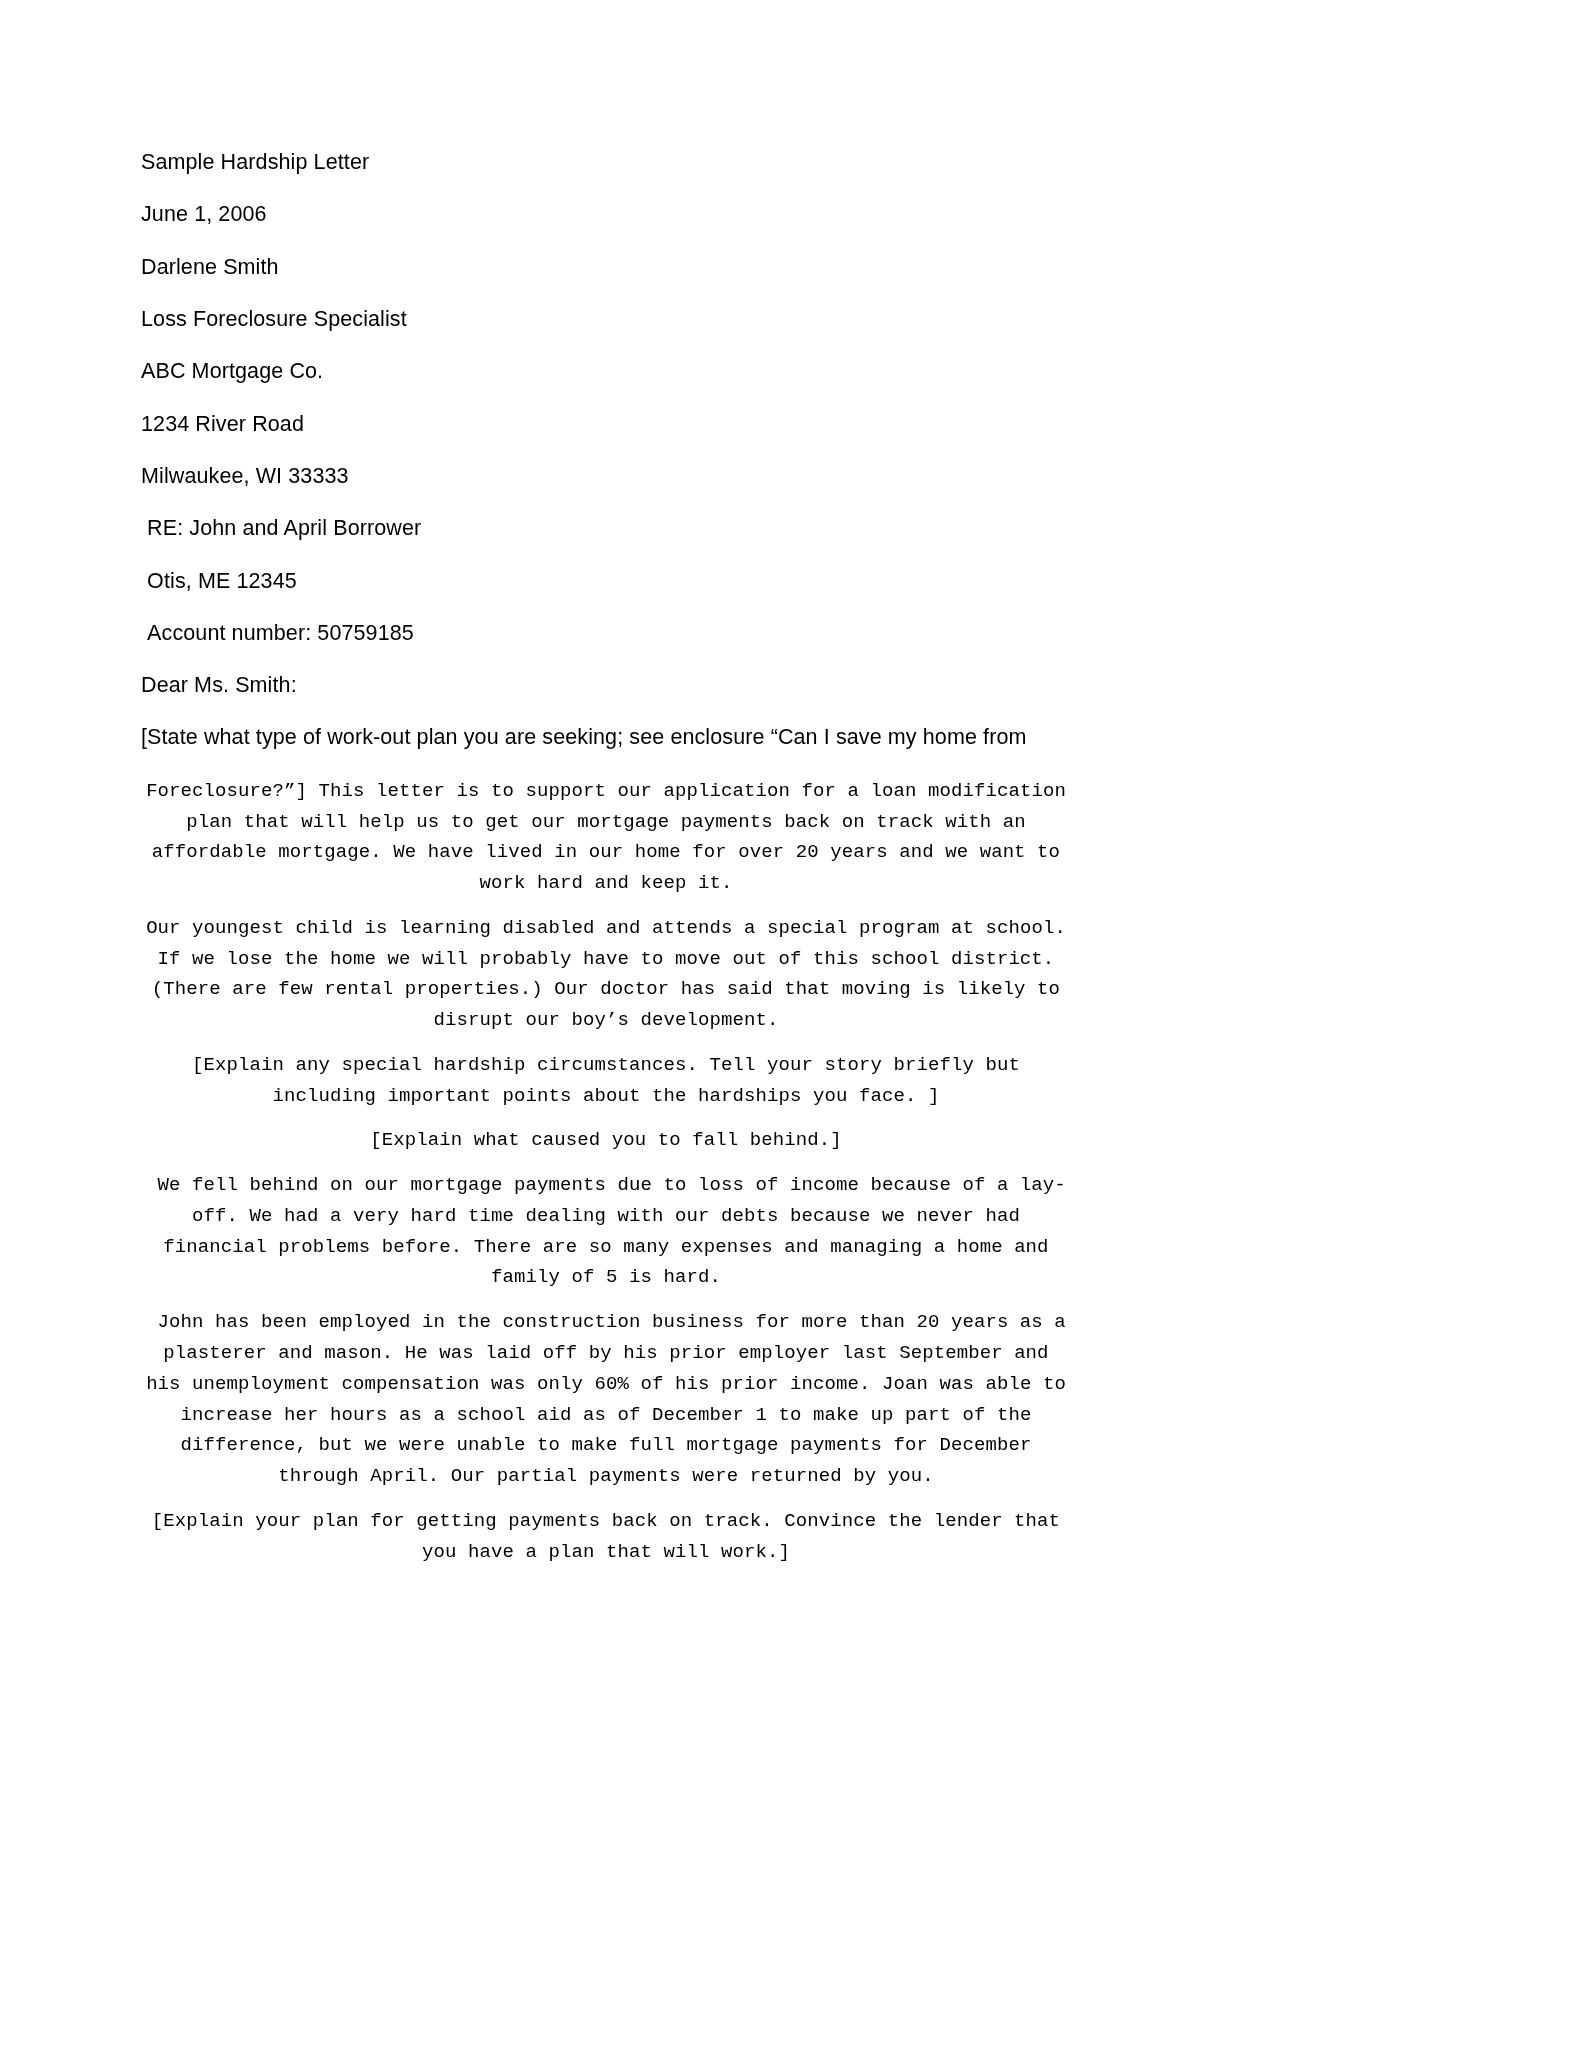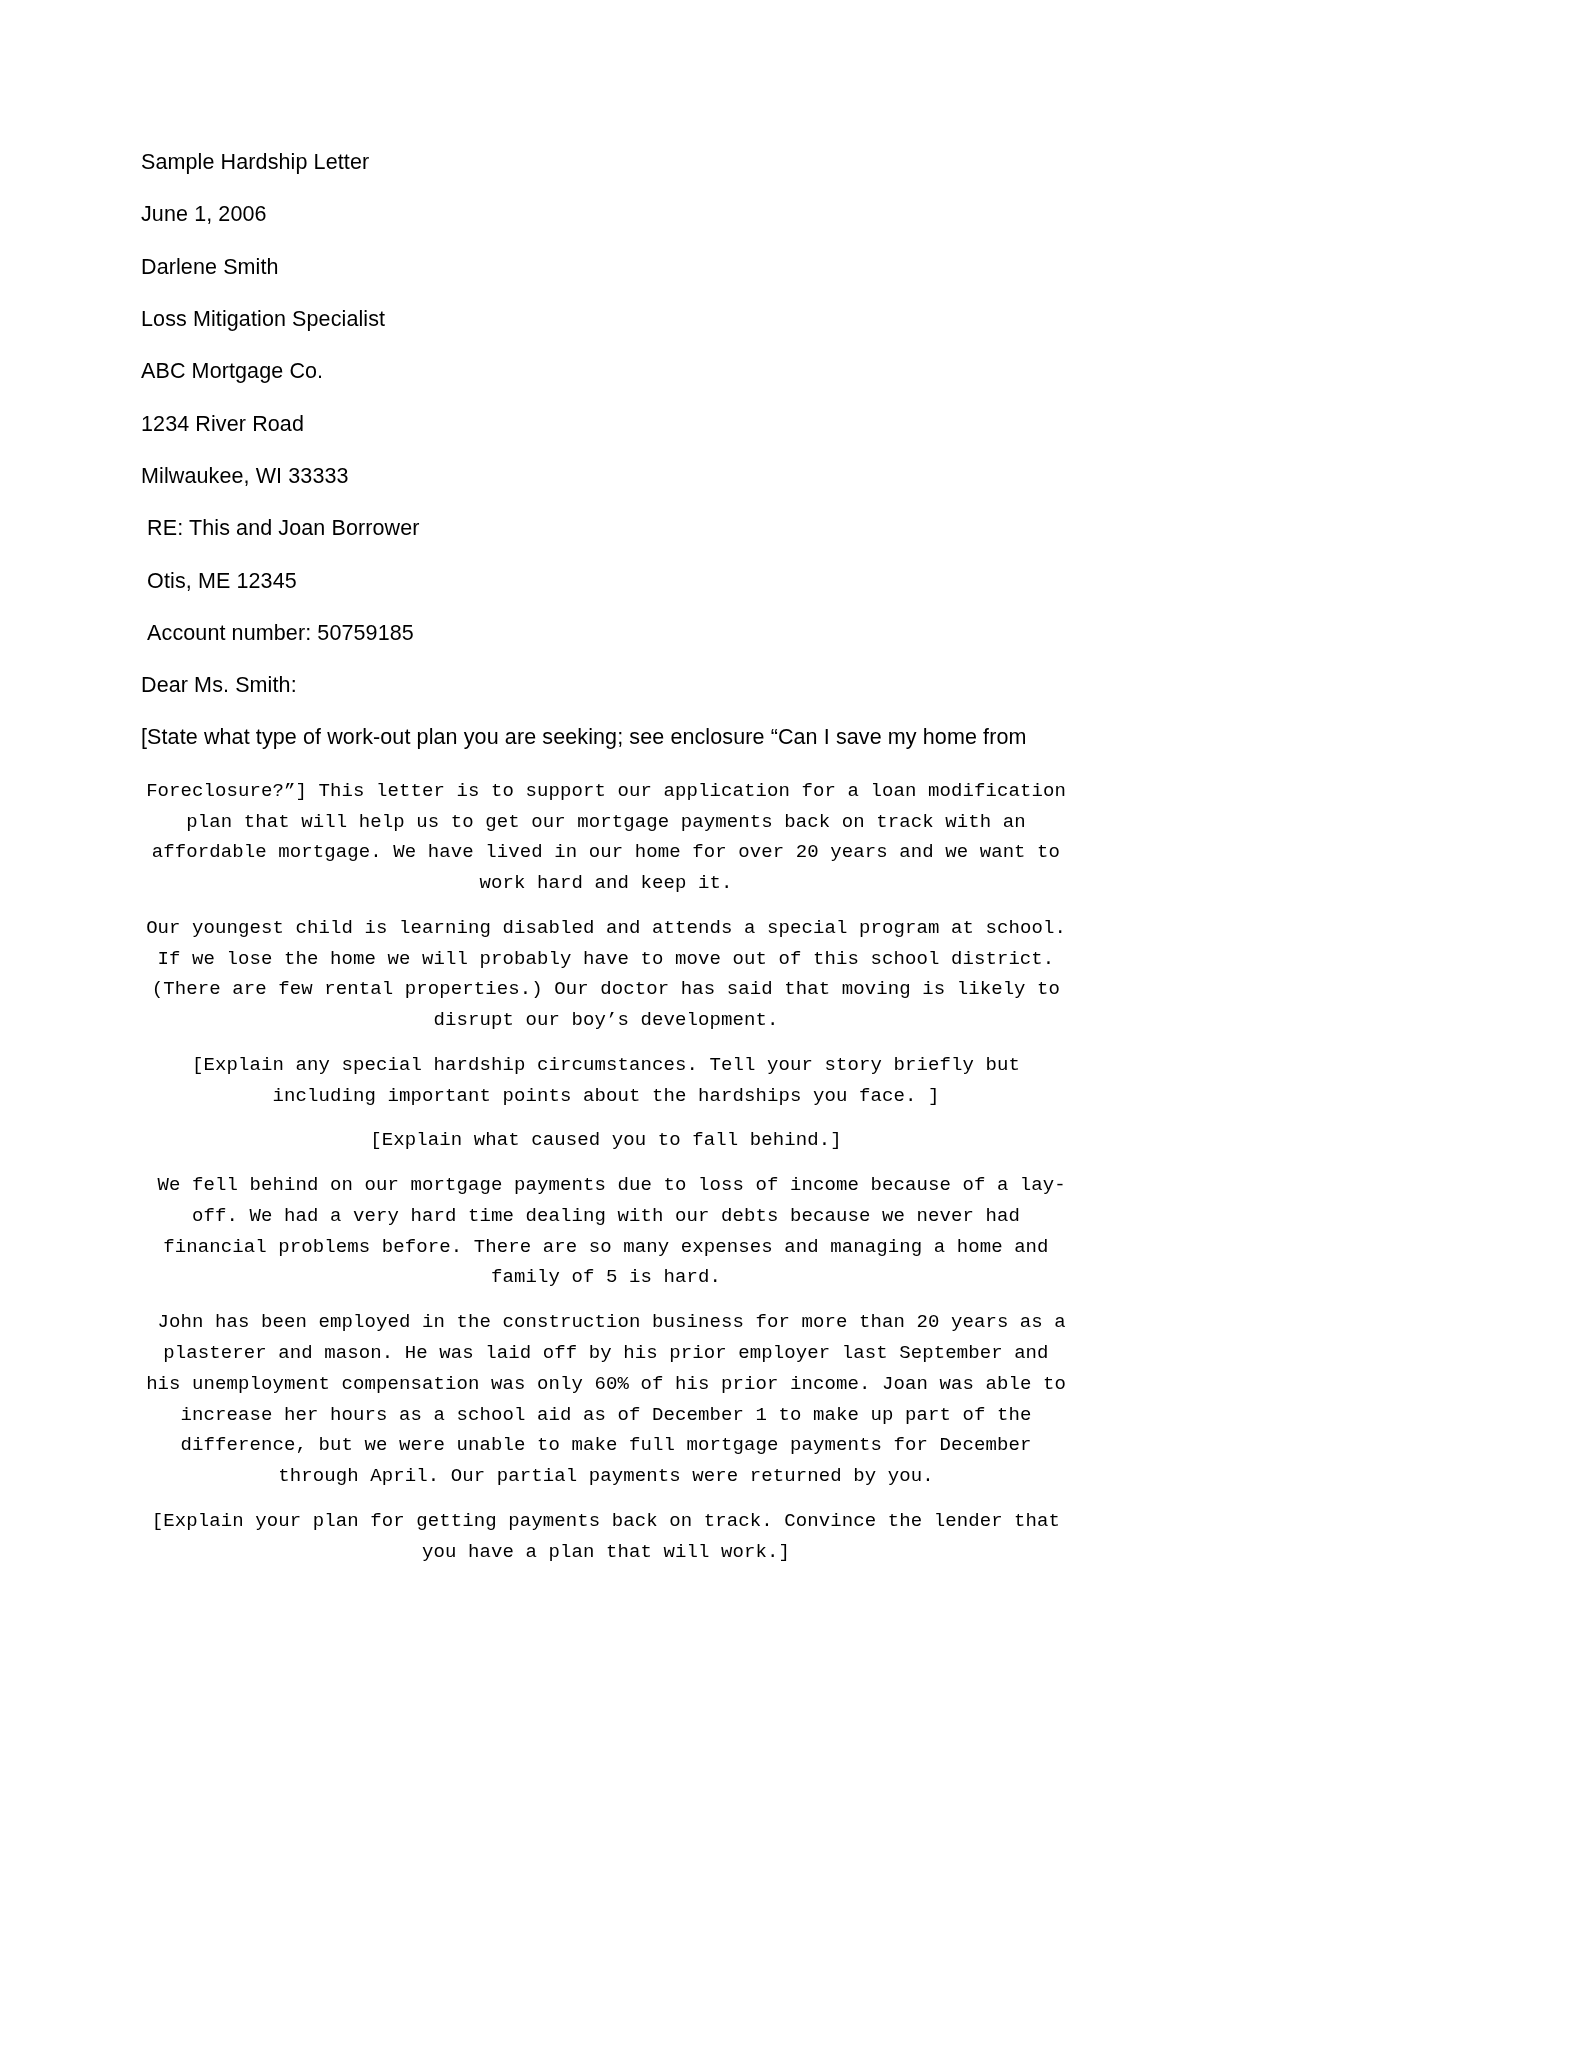--- a/index.html
+++ b/index.html
@@ -49,26 +49,26 @@
 </head>
 <body>
 
 <div class="page">
   <div class="content">
 
     <p class="line">Sample Hardship Letter</p>
     <p class="line">June 1, 2006</p>
 
     <p class="line">Darlene Smith</p>
-    <p class="line">Loss Mitigation Specialist</p>
+    <p class="line">Loss Foreclosure Specialist</p>
     <p class="line">ABC Mortgage Co.</p>
     <p class="line">1234 River Road</p>
     <p class="line">Milwaukee, WI 33333</p>
 
-    <p class="line"> RE: This and Joan Borrower</p>
+    <p class="line"> RE: John and April Borrower</p>
     <p class="line"> Otis, ME 12345</p>
     <p class="line"> Account number: 50759185</p>
 
     <p class="line">Dear Ms. Smith:</p>
 
     <p class="line">[State what type of work-out plan you are seeking; see enclosure “Can I save my home from</p>
     <p class="para">Foreclosure?”] This letter is to support our application for a loan modification plan that will help us to get our mortgage payments back on track with an affordable mortgage. We have lived in our home for over 20 years and we want to work hard and keep it.</p>
     <p class="para">Our youngest child is learning disabled and attends a special program at school. If we lose the home we will probably have to move out of this school district. (There are few rental properties.) Our doctor has said that moving is likely to disrupt our boy’s development.</p>
     <p class="para">[Explain any special hardship circumstances. Tell your story briefly but including important points about the hardships you face. ]</p>
     <p class="para">[Explain what caused you to fall behind.]</p>

